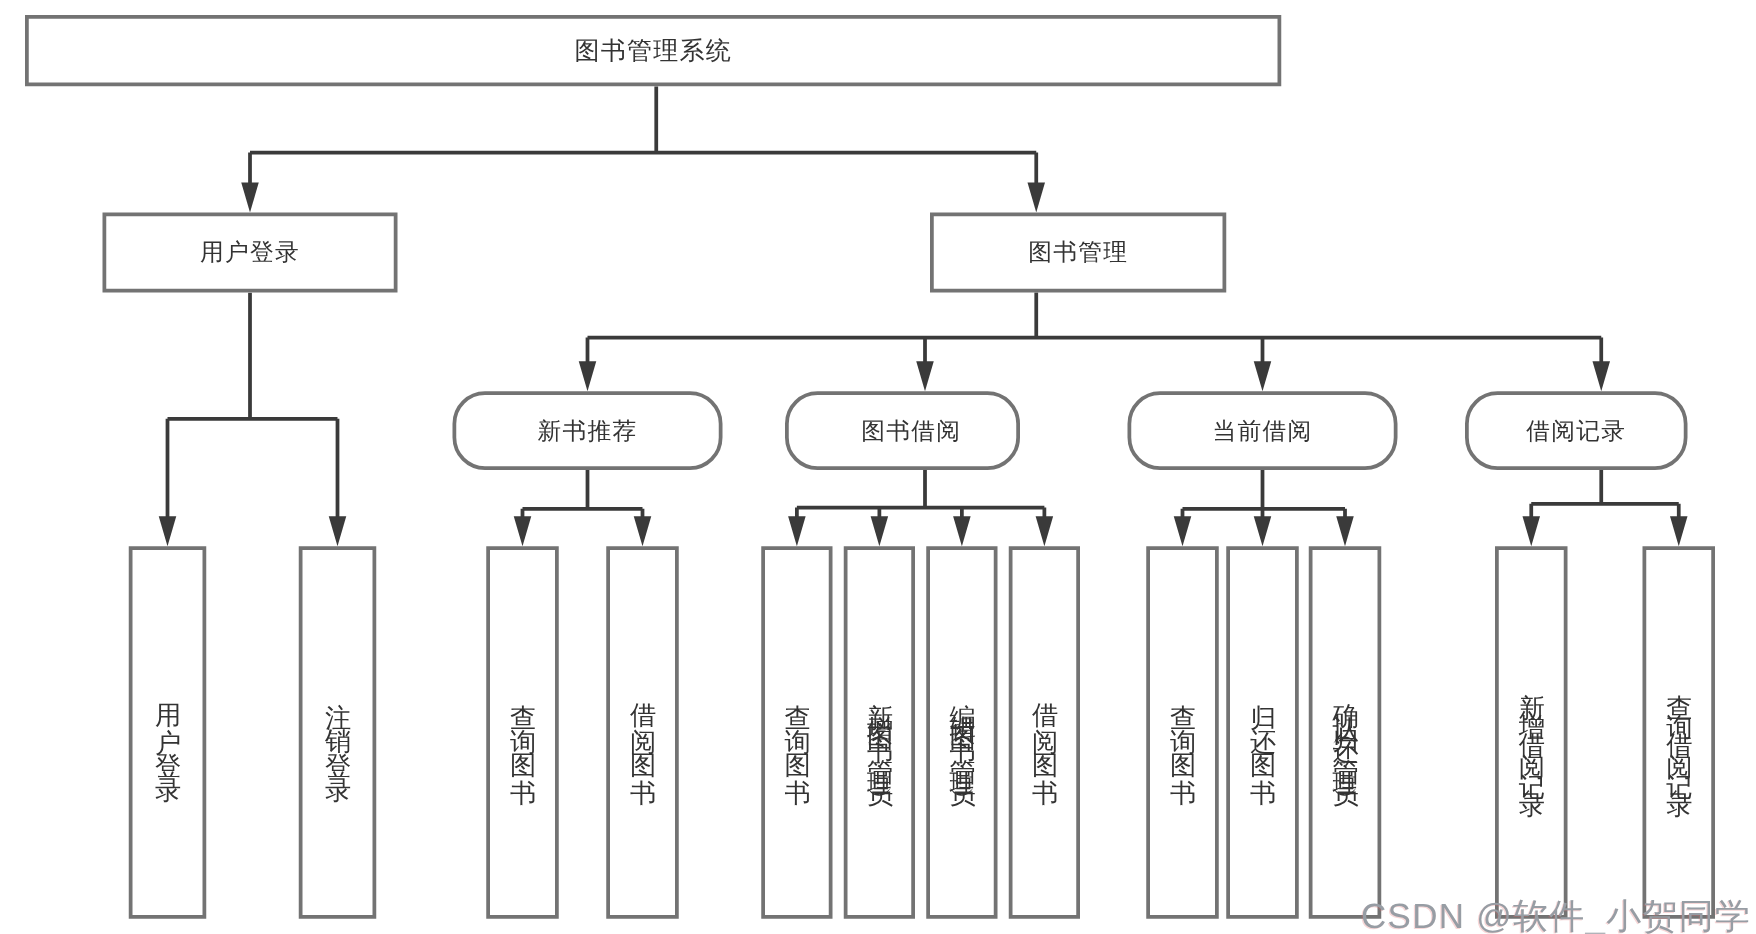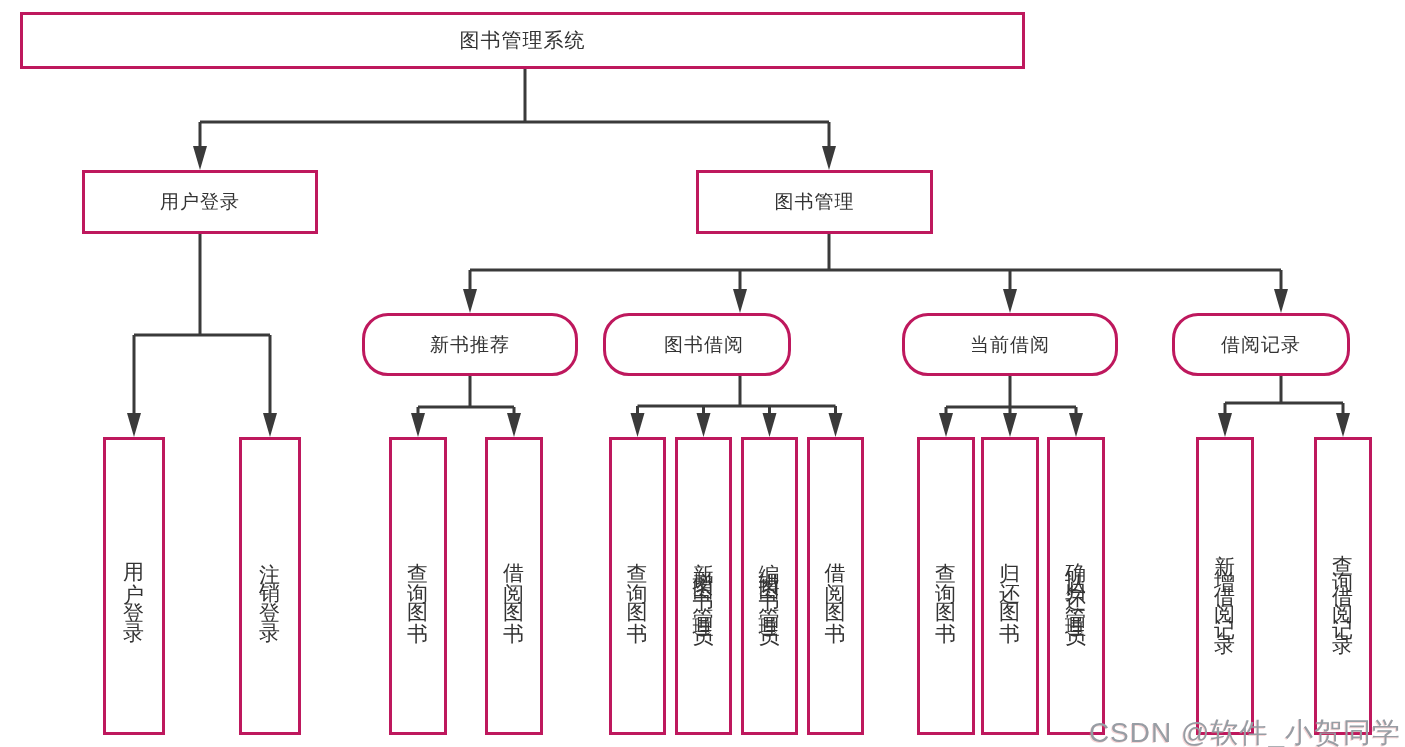--- a/index.html
+++ b/index.html
@@ -3,31 +3,31 @@
 <meta charset="utf-8">
 <style>
   html,body{margin:0;padding:0;}
   body{
     width:1405px;height:747px;position:relative;background:#ffffff;overflow:hidden;
     font-family:"Liberation Sans","DejaVu Sans",sans-serif;
   }
   #canvas{position:absolute;inset:0;width:1405px;height:747px;}
   svg.wires{position:absolute;left:0;top:0;width:1405px;height:747px;pointer-events:none;}
   .box{
-    position:absolute;box-sizing:border-box;background:#ffffff;border:3px solid #be185d;
+    position:absolute;box-sizing:border-box;background:#ffffff;border:3px solid #737373;
     display:flex;align-items:center;justify-content:center;color:#333333;
     text-align:center;white-space:nowrap;
   }
   .root-box{left:20px;top:12px;width:1005px;height:57px;font-size:20px;letter-spacing:1px;}
   .l2{top:170px;height:64px;font-size:19px;letter-spacing:1px;}
   .l2a{left:82px;width:236px;}
-  .l2b{left:696px;width:237px;}
+  .l2b{left:744px;width:237px;}
   .l3{top:313px;height:63px;font-size:19px;letter-spacing:1px;border-radius:26px;}
   .l3a{left:362px;width:216px;}
-  .l3b{left:603px;width:188px;padding-left:14px;}
+  .l3b{left:628px;width:188px;padding-left:14px;}
   .l3c{left:902px;width:216px;}
   .l3d{left:1172px;width:178px;}
   .leaf{
     top:437px;height:298px;font-size:21px;
     writing-mode:vertical-rl;text-orientation:mixed;line-height:1;
   }
   .ls4{letter-spacing:20px;}
   .ls6{letter-spacing:16px;}
   .ls9{letter-spacing:9px;}
   .g1a{left:103px;width:62px;} .g1b{left:239px;width:62px;}

